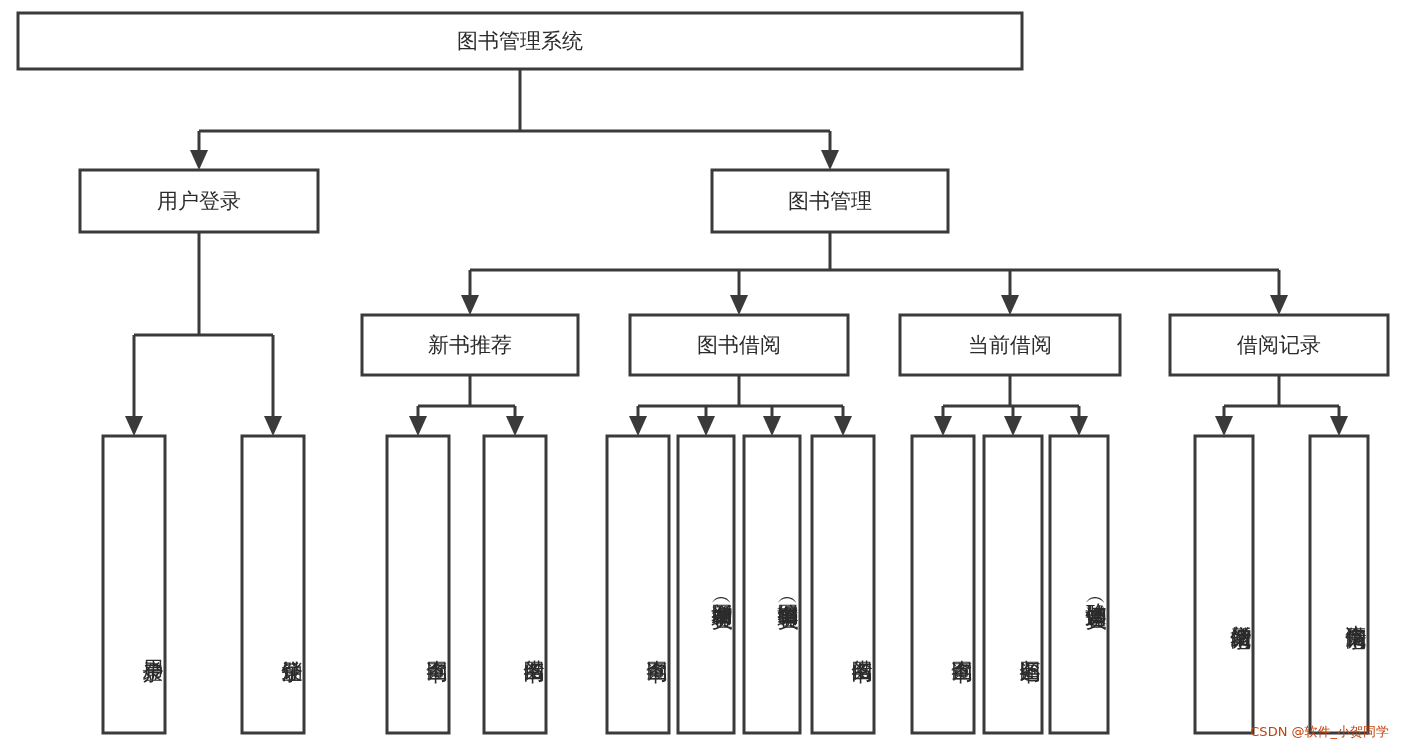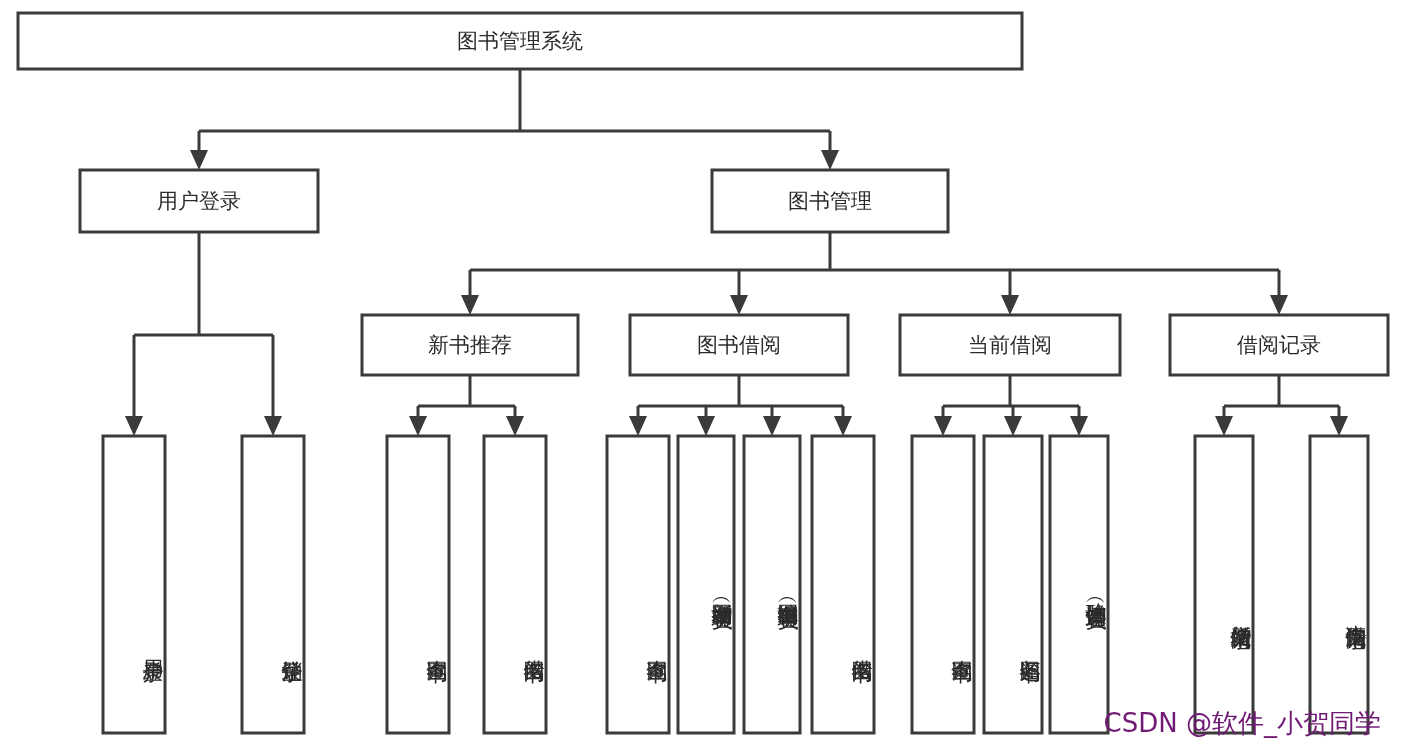--- a/index.html
+++ b/index.html
@@ -60,25 +60,25 @@
     letter-spacing: 1px;
     display: flex;
     align-items: flex-start;
     justify-content: center;
     white-space: nowrap;
     pointer-events: none;
     user-select: none;
   }
   .watermark {
     position: absolute;
-    right: 24px;
+    right: 16px;
     bottom: 6px;
     font-family: "DejaVu Sans", "Liberation Sans", sans-serif;
-    font-size: 26px;
-    color: #701a75;
+    font-size: 13px;
+    color: #c2410c;
     white-space: nowrap;
     user-select: none;
   }
 </style>
 </head>
 <body>
 
 <div id="diagram-root">
 
   <svg class="flow" viewBox="0 0 1405 747">

